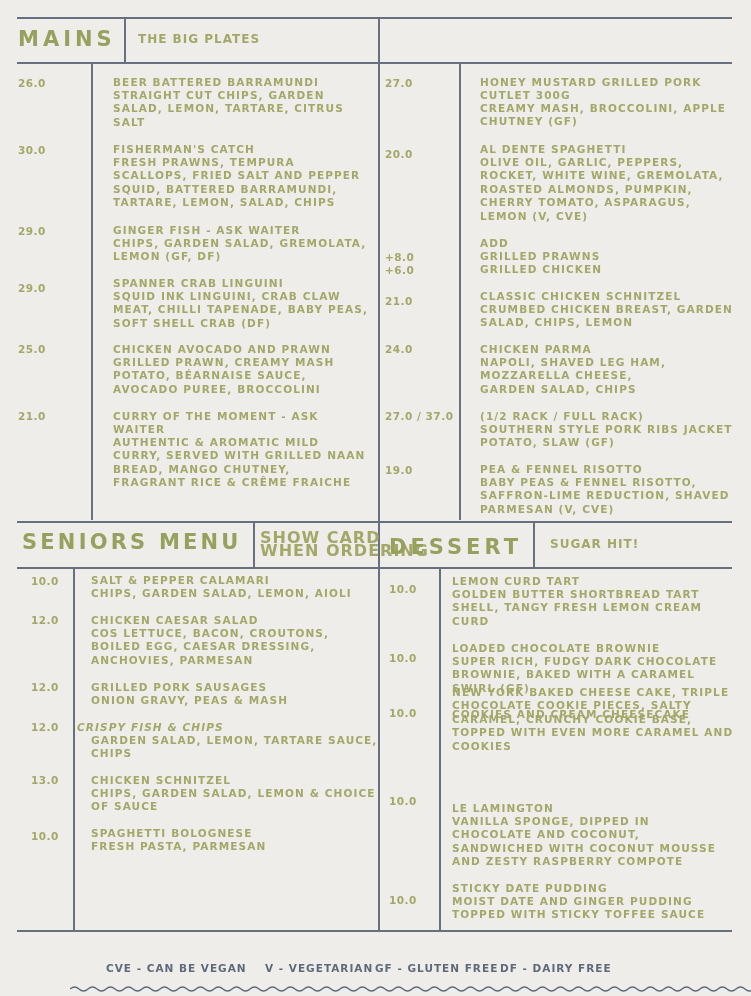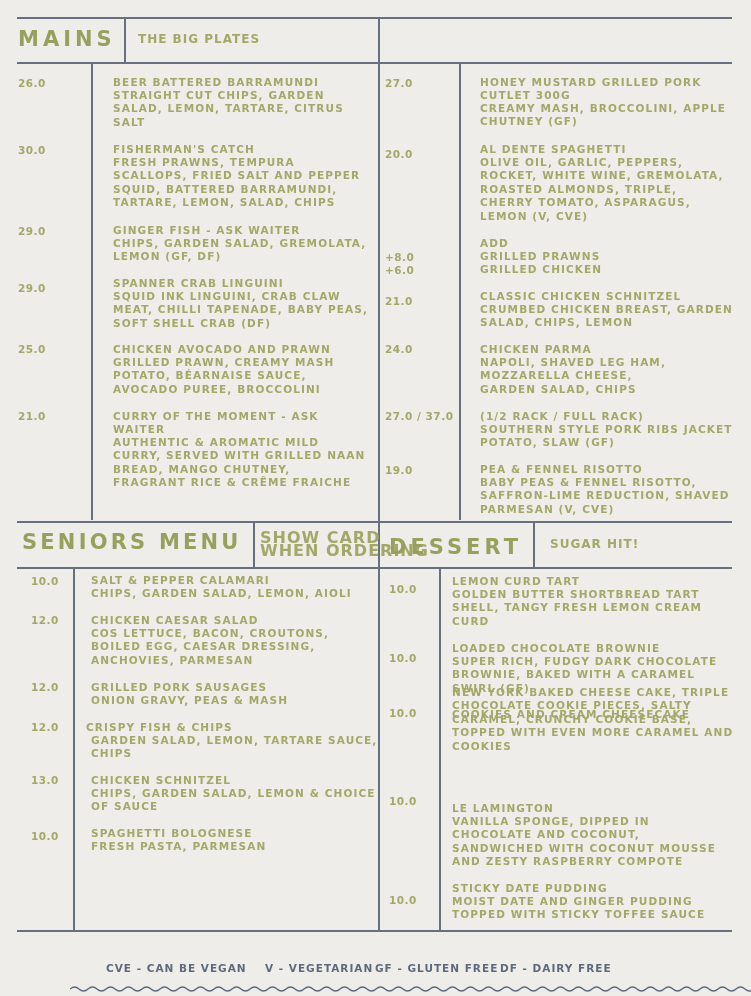--- a/index.html
+++ b/index.html
@@ -104,21 +104,21 @@
     <div class="item" style="left:480px;top:76px;">HONEY MUSTARD GRILLED PORK
 CUTLET 300G</div>
     <div class="item" style="left:480px;top:102px;">CREAMY MASH, BROCCOLINI, APPLE
 CHUTNEY (GF)</div>
   </div>
   <div>
     <div class="price" style="left:385px;top:148px;">20.0</div>
     <div class="item" style="left:480px;top:143px;">AL DENTE SPAGHETTI</div>
     <div class="item" style="left:480px;top:156px;">OLIVE OIL, GARLIC, PEPPERS,
 ROCKET, WHITE WINE, GREMOLATA,
-ROASTED ALMONDS, TRIPLE,
+ROASTED ALMONDS, PUMPKIN,
 CHERRY TOMATO, ASPARAGUS,
 LEMON (V, CVE)</div>
   </div>
   <div>
     <div class="price" style="left:385px;top:251px;white-space:pre-line;">+8.0
 +6.0</div>
     <div class="item" style="left:480px;top:237px;">ADD</div>
     <div class="item" style="left:480px;top:250px;">GRILLED PRAWNS
 GRILLED CHICKEN</div>
   </div>
@@ -170,21 +170,21 @@
 BOILED EGG, CAESAR DRESSING,
 ANCHOVIES, PARMESAN</div>
   </div>
   <div>
     <div class="price" style="left:31px;top:681px;">12.0</div>
     <div class="item" style="left:91px;top:681px;">GRILLED PORK SAUSAGES</div>
     <div class="item" style="left:91px;top:694px;">ONION GRAVY, PEAS &amp; MASH</div>
   </div>
   <div>
     <div class="price" style="left:31px;top:721px;">12.0</div>
-    <div class="item" style="left:86px;top:721px;">CRISPY FISH &amp; CHIPS</div>
+    <div class="item" style="left:77px;top:721px;font-style:italic;">CRISPY FISH &amp; CHIPS</div>
     <div class="item" style="left:91px;top:734px;">GARDEN SALAD, LEMON, TARTARE SAUCE,
 CHIPS</div>
   </div>
   <div>
     <div class="price" style="left:31px;top:774px;">13.0</div>
     <div class="item" style="left:91px;top:774px;">CHICKEN SCHNITZEL</div>
     <div class="item" style="left:91px;top:787px;">CHIPS, GARDEN SALAD, LEMON &amp; CHOICE
 OF SAUCE</div>
   </div>
   <div>

